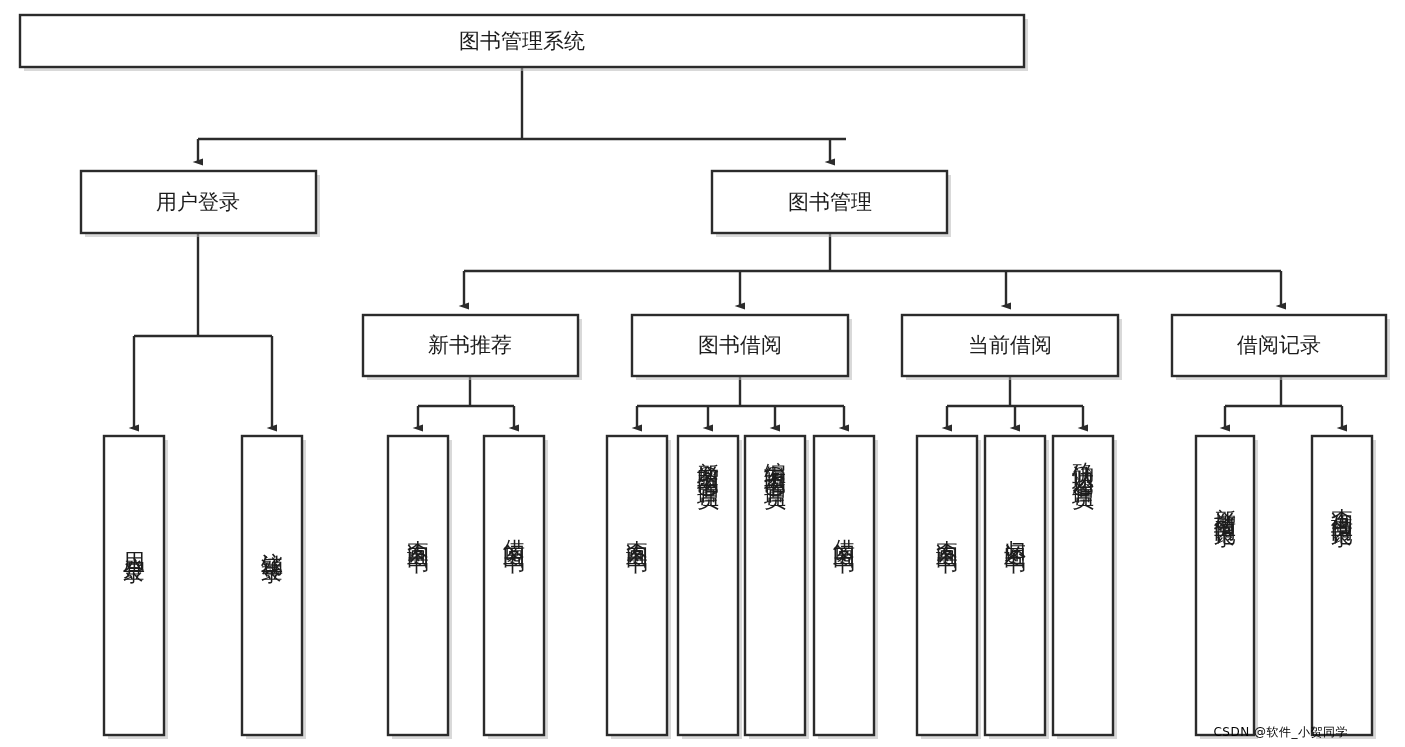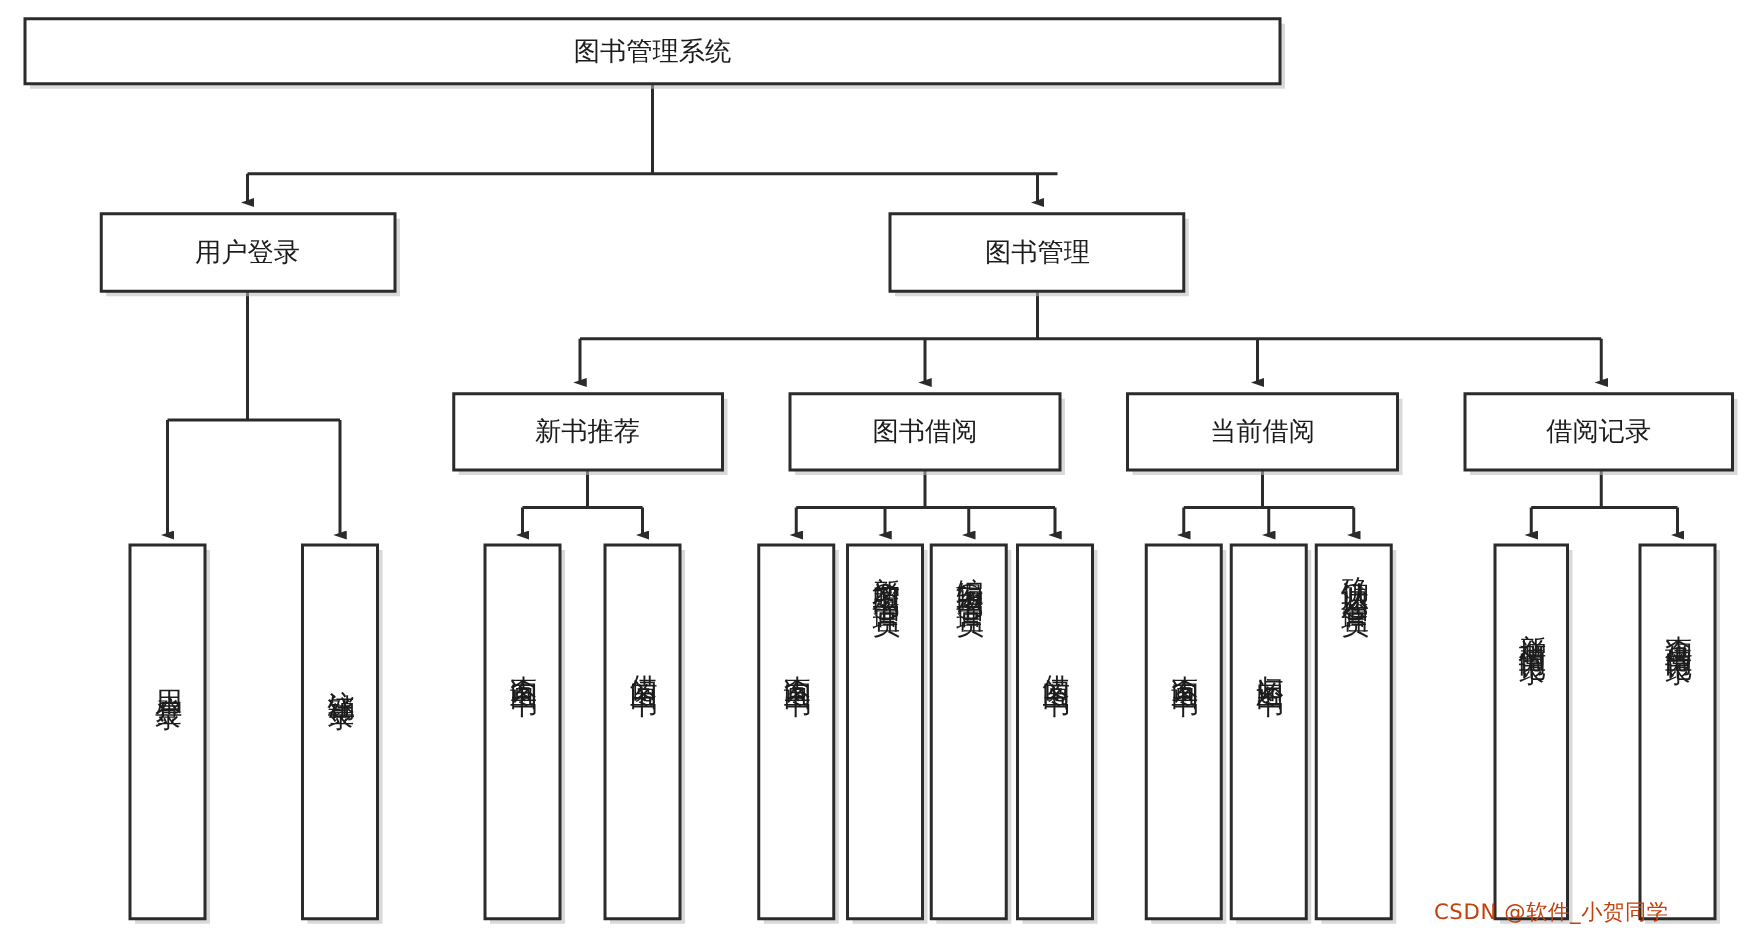--- a/index.html
+++ b/index.html
@@ -43,25 +43,25 @@
   }
   .h-label {
     font-family: "DejaVu Sans", "Liberation Sans", sans-serif;
     font-size: 21px;
     fill: #1c1c1c;
     text-anchor: middle;
     dominant-baseline: middle;
   }
   .watermark {
     position: absolute;
-    right: 29px;
+    right: 16px;
     bottom: 6px;
     font-family: "DejaVu Sans", "Liberation Sans", sans-serif;
-    font-size: 17px;
-    color: #c2410c;
+    font-size: 12px;
+    color: #000000;
     white-space: nowrap;
     letter-spacing: 0.5px;
   }
   .vlabel-wrap {
     position: absolute;
     display: flex;
     align-items: flex-start;
     justify-content: center;
     pointer-events: none;
   }

